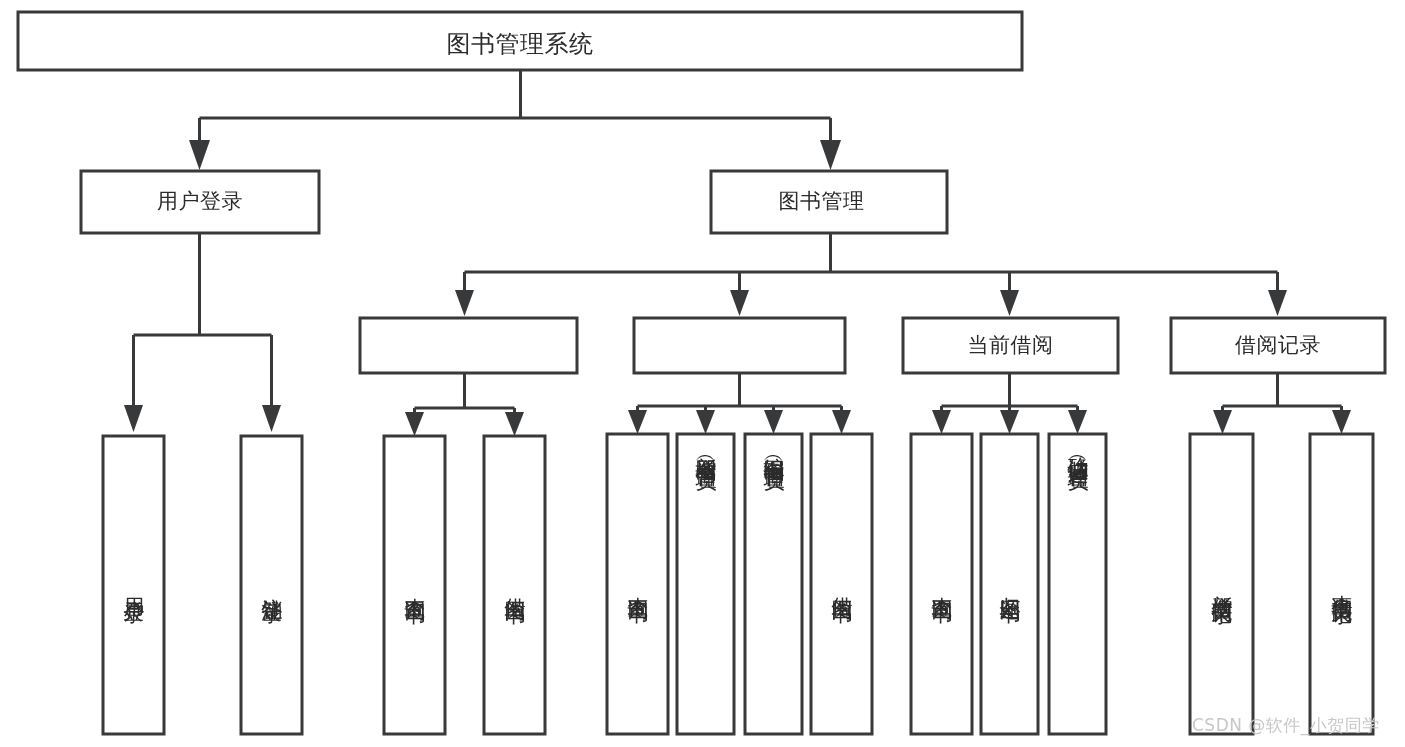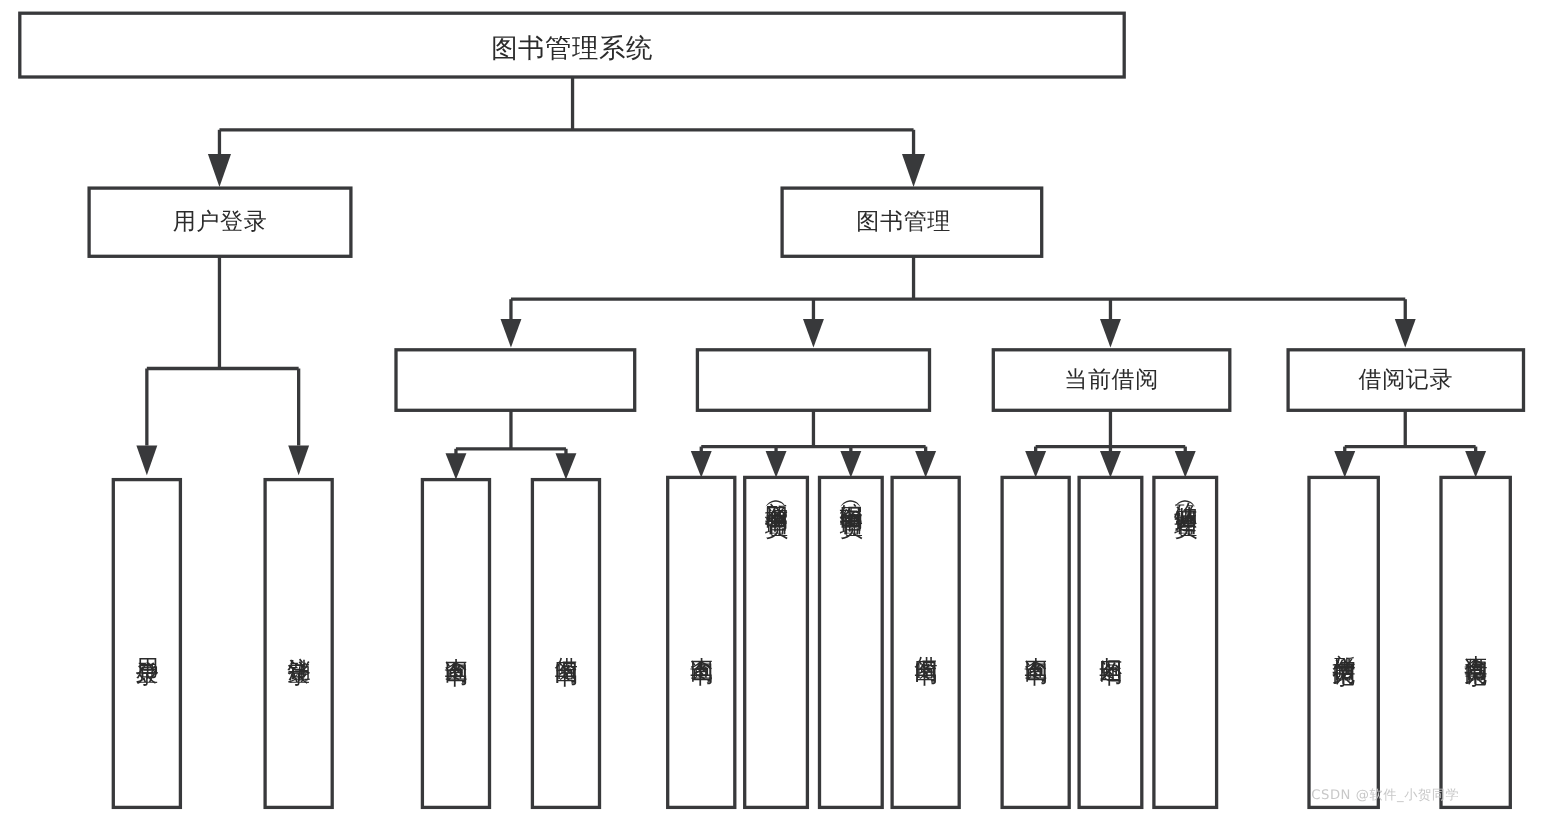--- a/index.html
+++ b/index.html
@@ -64,21 +64,21 @@
     line-height: 1.18;
     writing-mode: vertical-rl;
     text-orientation: upright;
     letter-spacing: 2px;
     white-space: nowrap;
     pointer-events: none;
   }
   .watermark {
     position: absolute;
     color: #c8c8c8;
-    font-size: 12px;
+    font-size: 17px;
     letter-spacing: 0.5px;
     white-space: nowrap;
     pointer-events: none;
   }
 </style>
 </head>
 <body>
 
 <div id="diagram-root">
 

